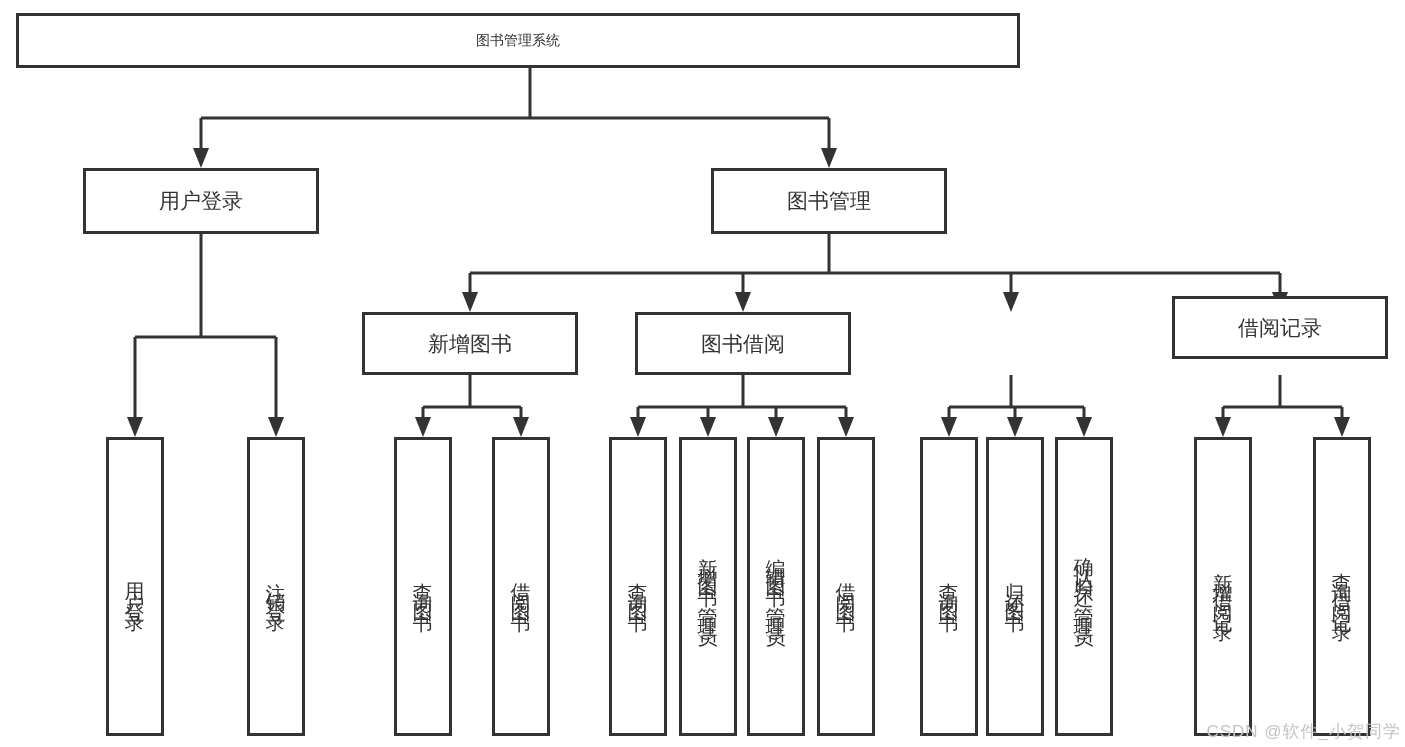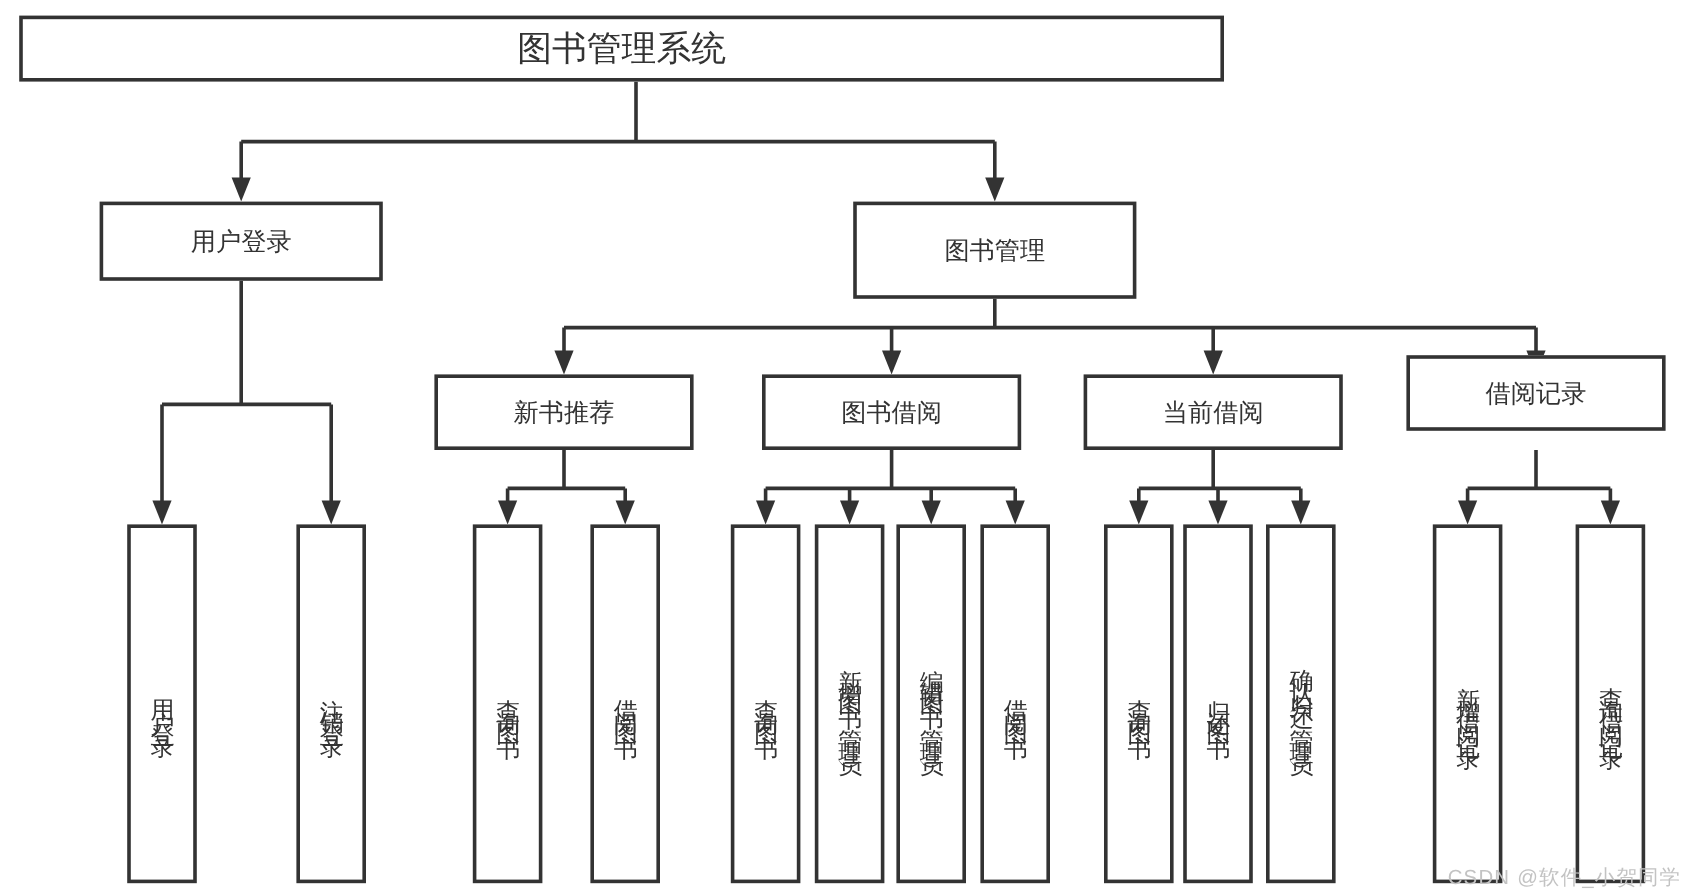--- a/index.html
+++ b/index.html
@@ -32,37 +32,37 @@
     background: var(--bg);
     border: 3px solid var(--line);
     color: var(--text);
     display: flex;
     align-items: center;
     justify-content: center;
     z-index: 2;
   }
 
   .hbox { font-size: 21px; }
-  .hbox.root { font-size: 29px; }
+  .hbox.root { font-size: 14px; }
 
   .vbox { font-size: 20px; }
   .vbox .vtext {
     writing-mode: vertical-rl;
     text-orientation: mixed;
     letter-spacing: 0.5em;
     line-height: 1.1;
     white-space: nowrap;
   }
 
   
   .n-root   { left: 16px;  top: 13px;  width: 1004px; height: 55px; }
 
   
   .n-login  { left: 83px;  top: 168px; width: 236px; height: 66px; }
-  .n-mgmt   { left: 711px; top: 168px; width: 236px; height: 81px; }
+  .n-mgmt   { left: 711px; top: 168px; width: 236px; height: 66px; }
 
   
   .n-rec    { left: 362px;  top: 312px; width: 216px; height: 63px; }
   .n-bor    { left: 635px;  top: 312px; width: 216px; height: 63px; text-align: center; }
   .n-cur    { left: 903px;  top: 312px; width: 216px; height: 63px; }
   .n-log    { left: 1172px; top: 296px; width: 216px; height: 63px; }
 
   
   .leaf { top: 437px; width: 58px; height: 299px; }
   .l-1  { left: 106px; }
@@ -140,28 +140,25 @@
   </div>
 
   <div class="node hbox n-login">
     <span>用户登录</span>
   </div>
   <div class="node hbox n-mgmt">
     <span>图书管理</span>
   </div>
 
   <div class="node hbox n-rec">
-    <span>新书推荐</span>
+    <span>新增图书</span>
   </div>
   <div class="node hbox n-bor">
     <span>图书借阅</span>
   </div>
-  <div class="node hbox n-cur">
-    <span>当前借阅</span>
-  </div>
   <div class="node hbox n-log">
     <span>借阅记录</span>
   </div>
 
   <div class="node vbox leaf l-1">
     <span class="vtext">用户登录</span>
   </div>
   <div class="node vbox leaf l-2">
     <span class="vtext">注销登录</span>
   </div>

